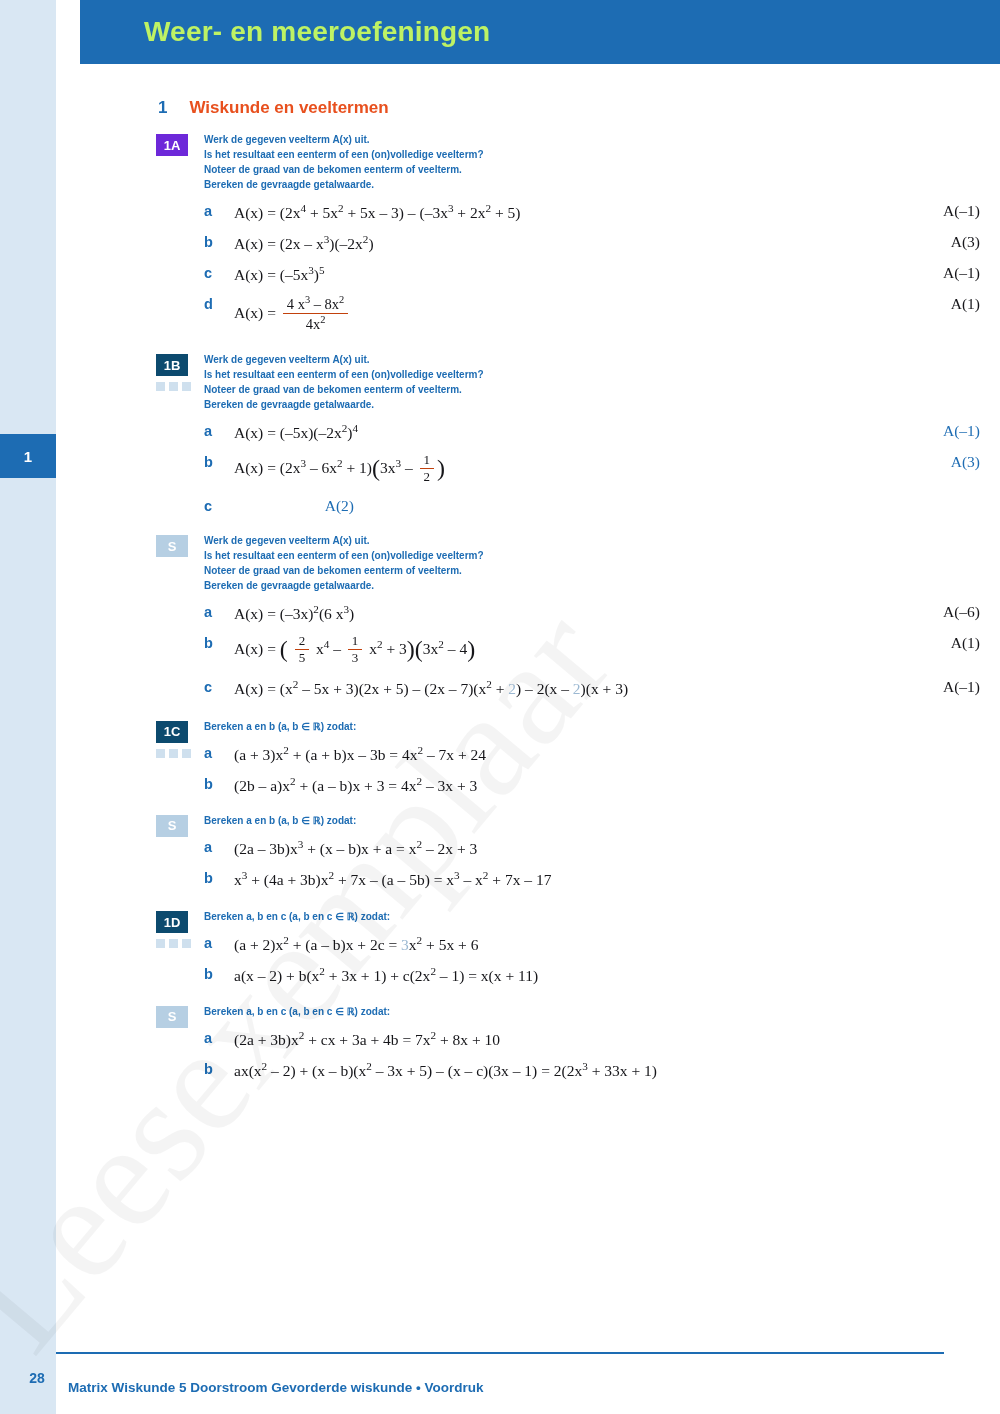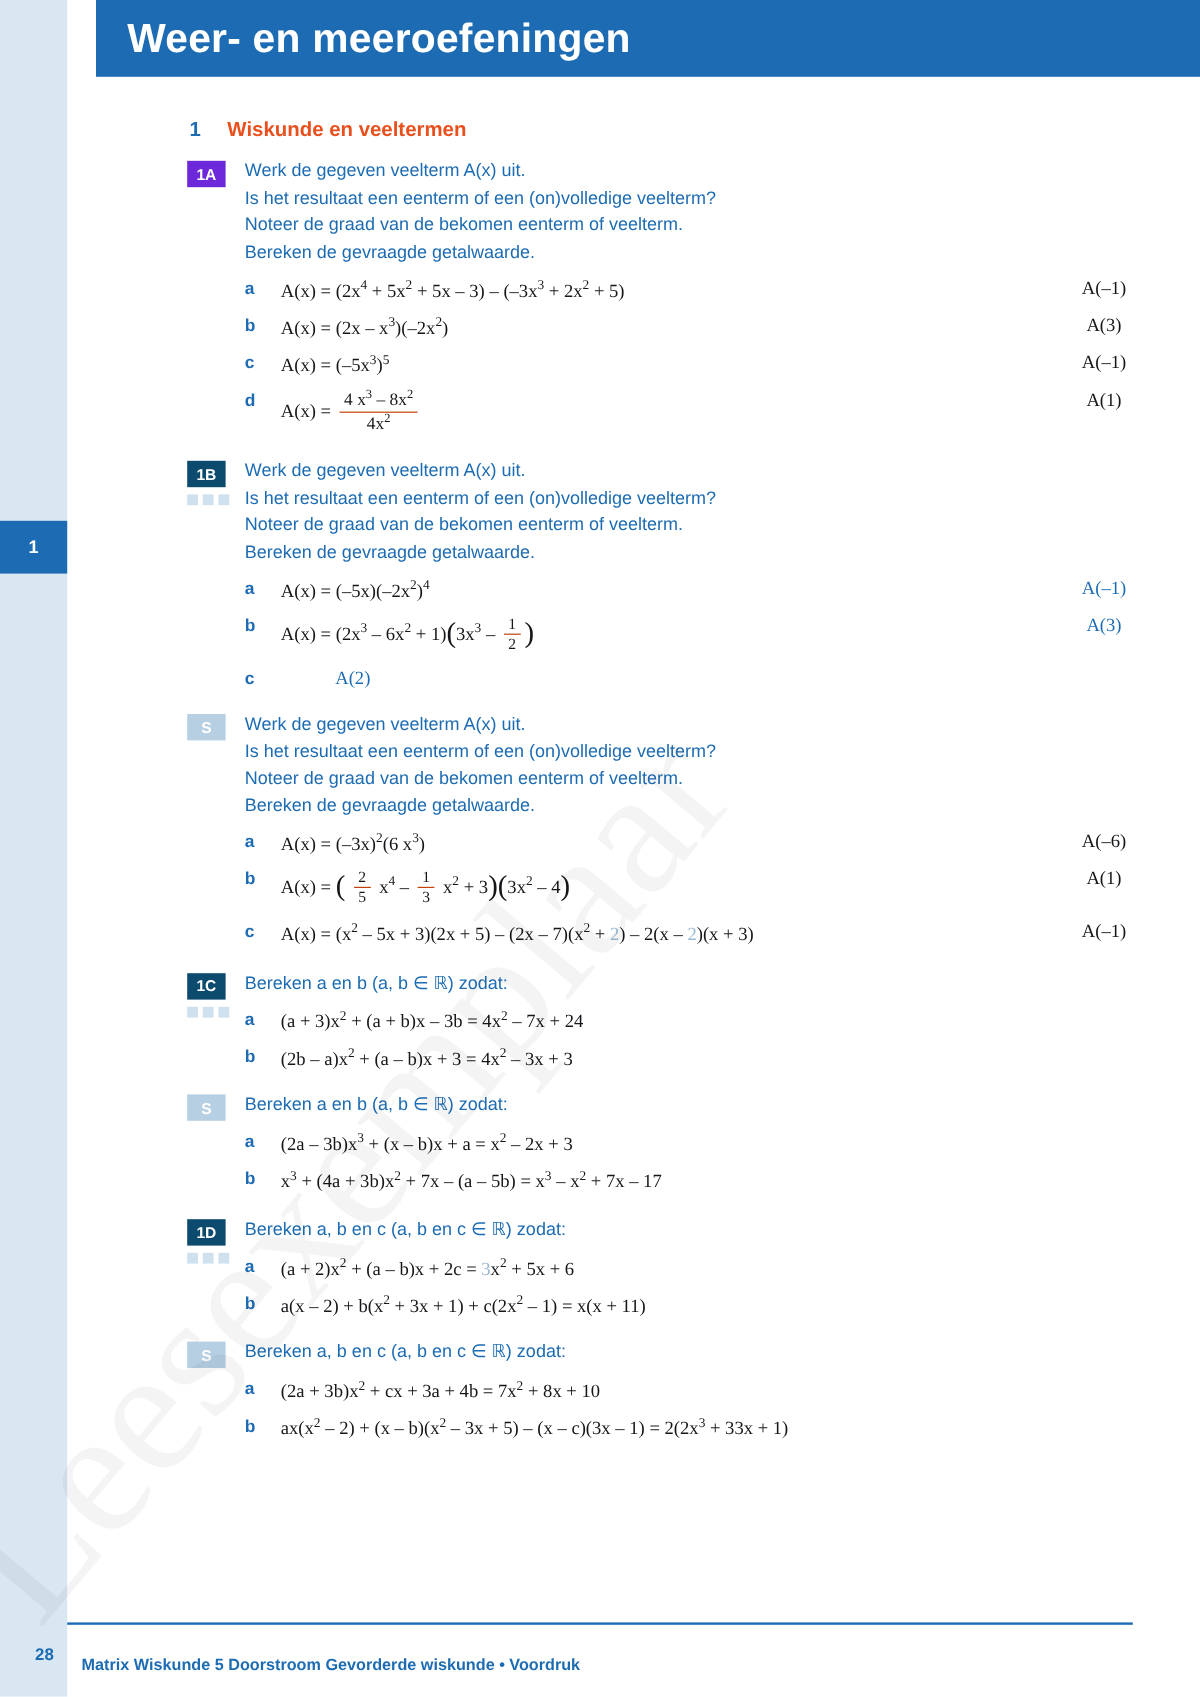--- a/index.html
+++ b/index.html
@@ -25,22 +25,22 @@
   .page-body {
     position:absolute; left:56px; top:0; width:944px; height:1414px;
   }
   
   .header {
     position:absolute; left:24px; top:0; width:920px; height:64px;
     background:#1d6cb3;
     display:flex; align-items:center;
   }
   .header-title {
-    color:#ffffff; font-size:34px; font-weight:bold;
-    padding-left:26px; letter-spacing:0.2px;
+    color:#bef264; font-size:28px; font-weight:bold;
+    padding-left:64px; letter-spacing:0.2px;
   }
   
   .watermark {
     position:absolute; left:0; top:0; width:1000px; height:1414px;
     pointer-events:none; overflow:hidden;
   }
   .watermark span {
     position:absolute;
     left:60px; top:1210px;
     transform:rotate(-50deg);
@@ -71,37 +71,37 @@
   }
   .tag.orange { background:#6d28d9; }
   .tag.blue { background:#0c4a6e; }
   .tag.grey { background:#b6cfe3; color:#ffffff; }
 
   .dots { position:absolute; left:56px; top:30px; display:flex; gap:4px; }
   .dots i { width:9px; height:9px; background:#cfe0ee; display:block; }
 
   .block-inner { padding-left:46px; }
   .instr {
-    color:#1d6cb3; font-size:15px; font-weight:normal;
+    color:#1d6cb3; font-size:10px; font-weight:bold;
     line-height:1.5;
   }
 
   .items { margin-top:10px; }
   .item {
     display:flex; align-items:flex-start;
     margin-bottom:11px;
     font-size:15px; color:#16161a;
   }
   .item .lbl {
     color:#1d6cb3; font-weight:bold; width:30px; flex:none;
     font-size:14.5px; padding-top:1px;
   }
   .item .expr { flex:1; font-family:"Liberation Serif", serif; font-size:15.5px; }
   .item .ans {
-    width:120px; flex:none; text-align:center;
+    width:120px; flex:none; text-align:right;
     font-family:"Liberation Serif", serif; font-size:15.5px;
   }
   .item .ans.blue { color:#1d6cb3; }
 
   .fade { color:#9bb8d2; }
 
   
   .frac {
     display:inline-block; vertical-align:middle;
     text-align:center; margin:0 3px;

